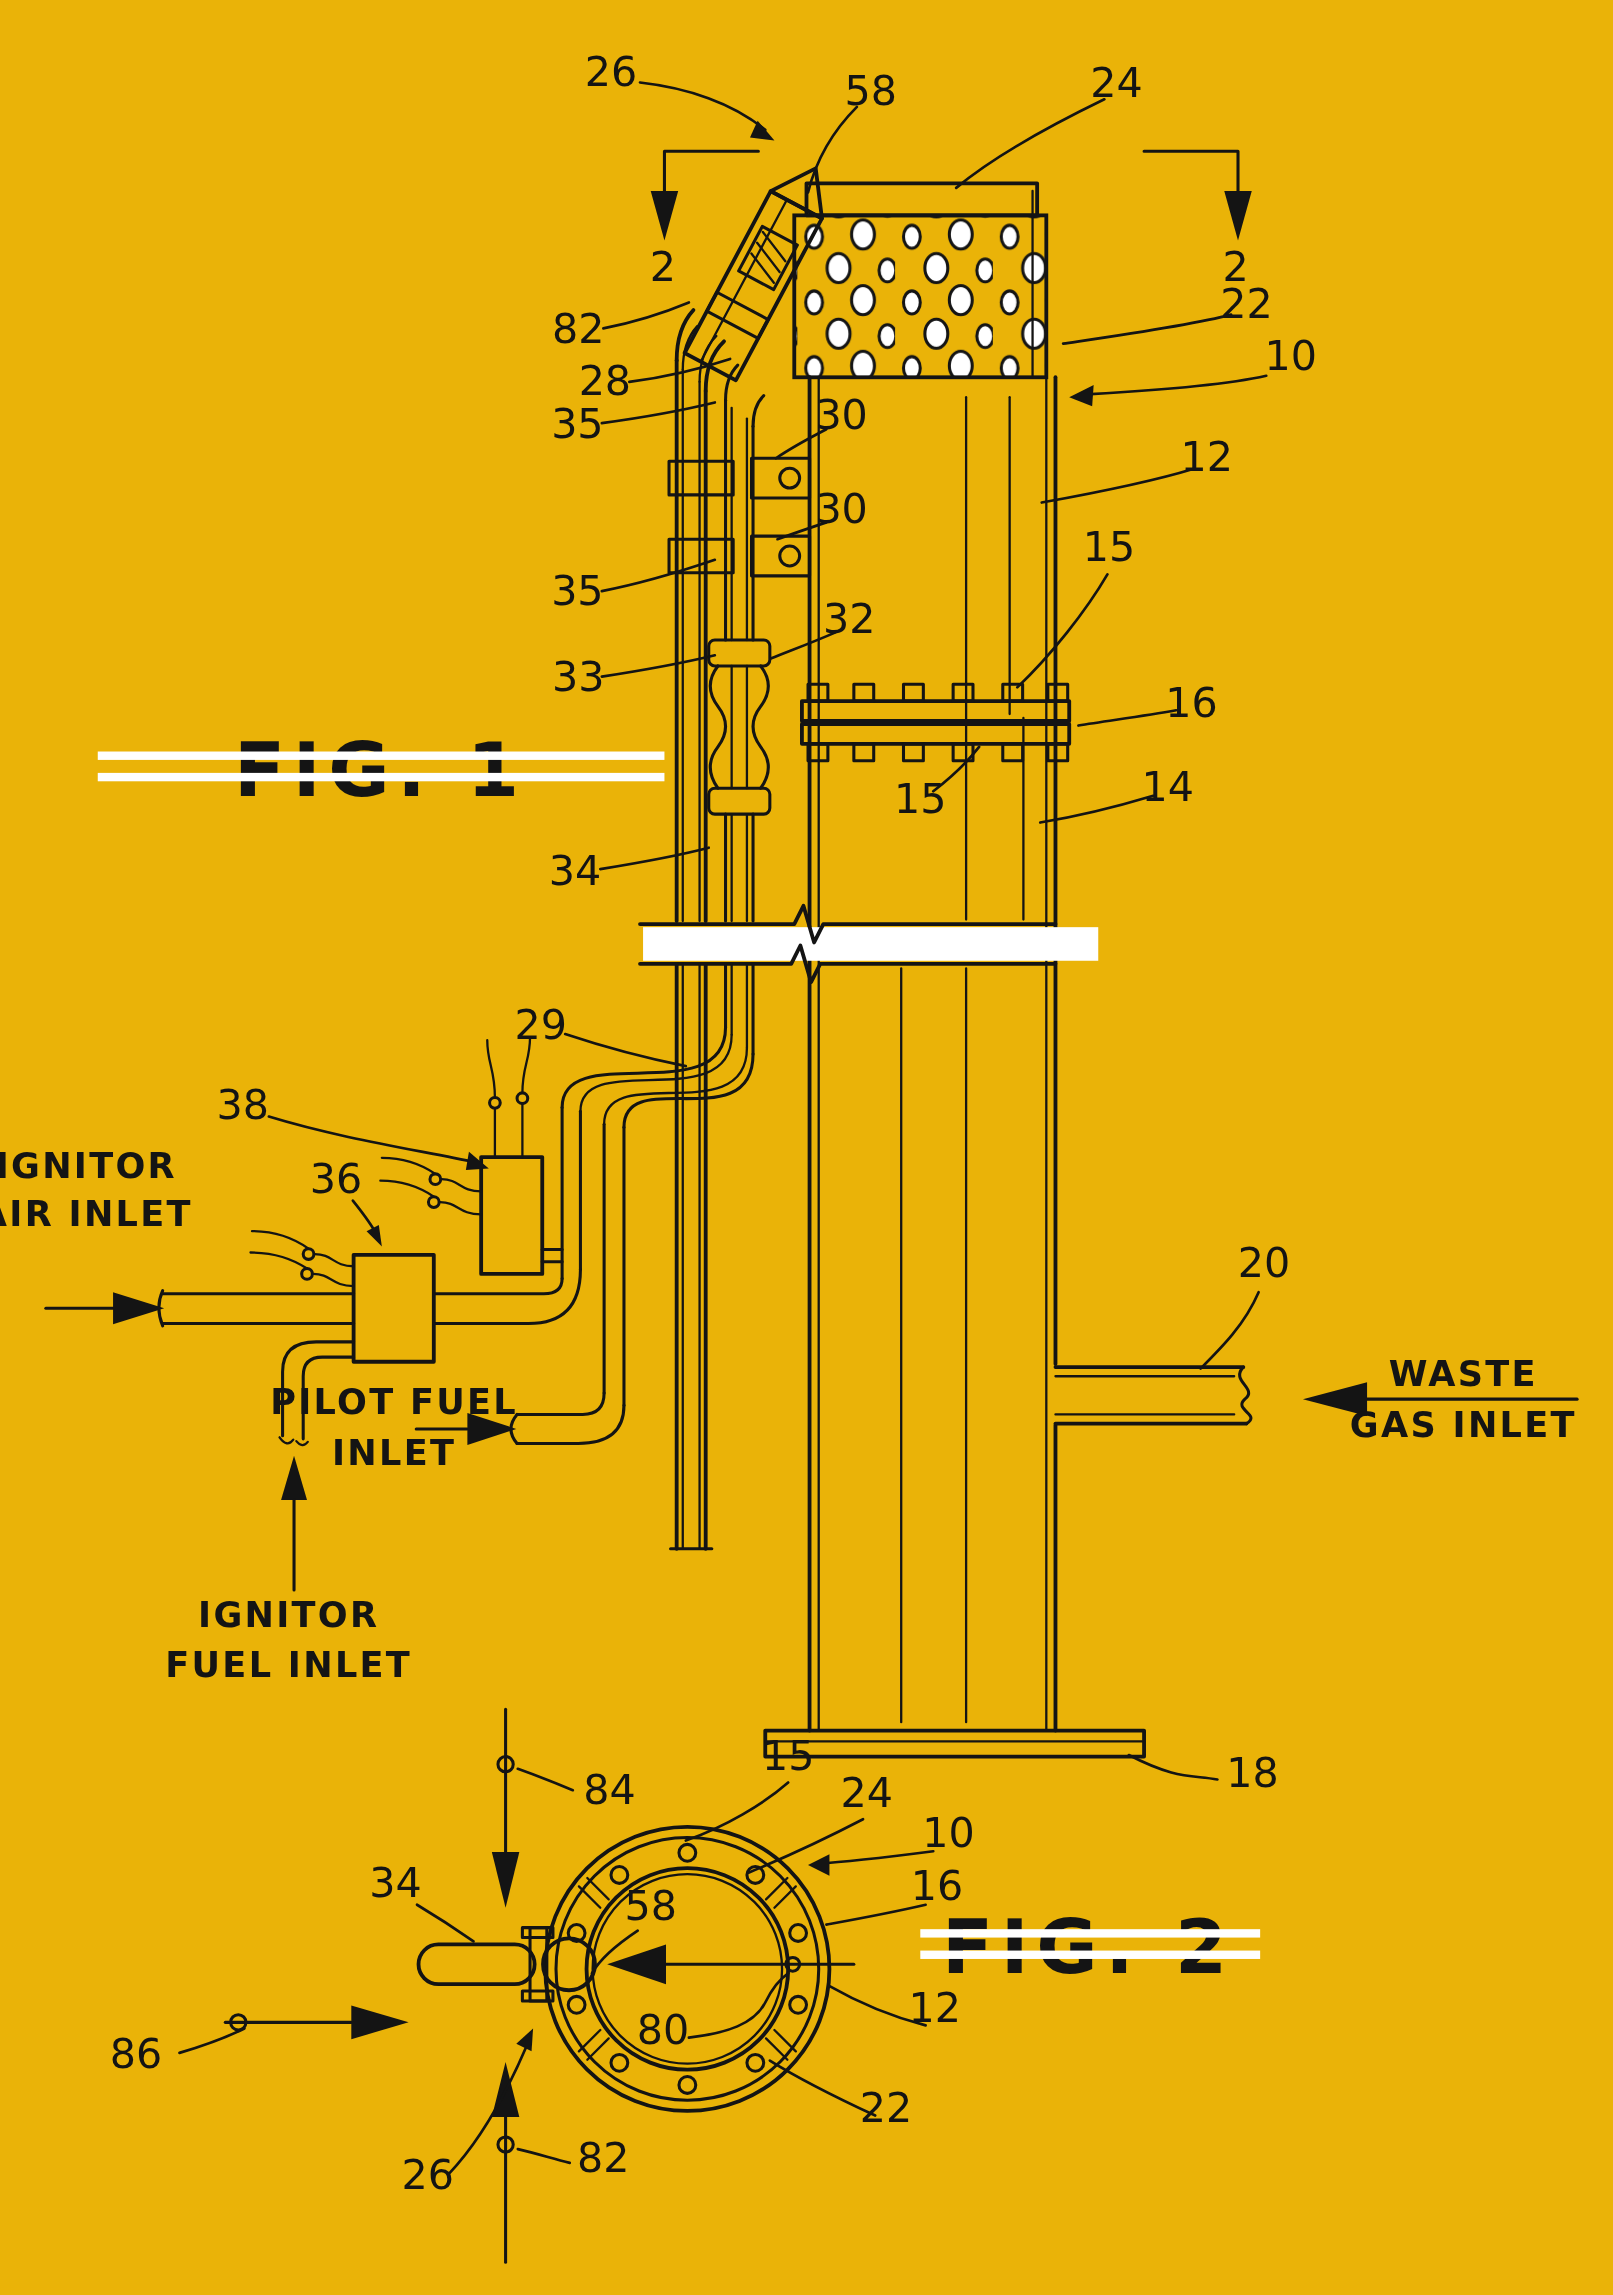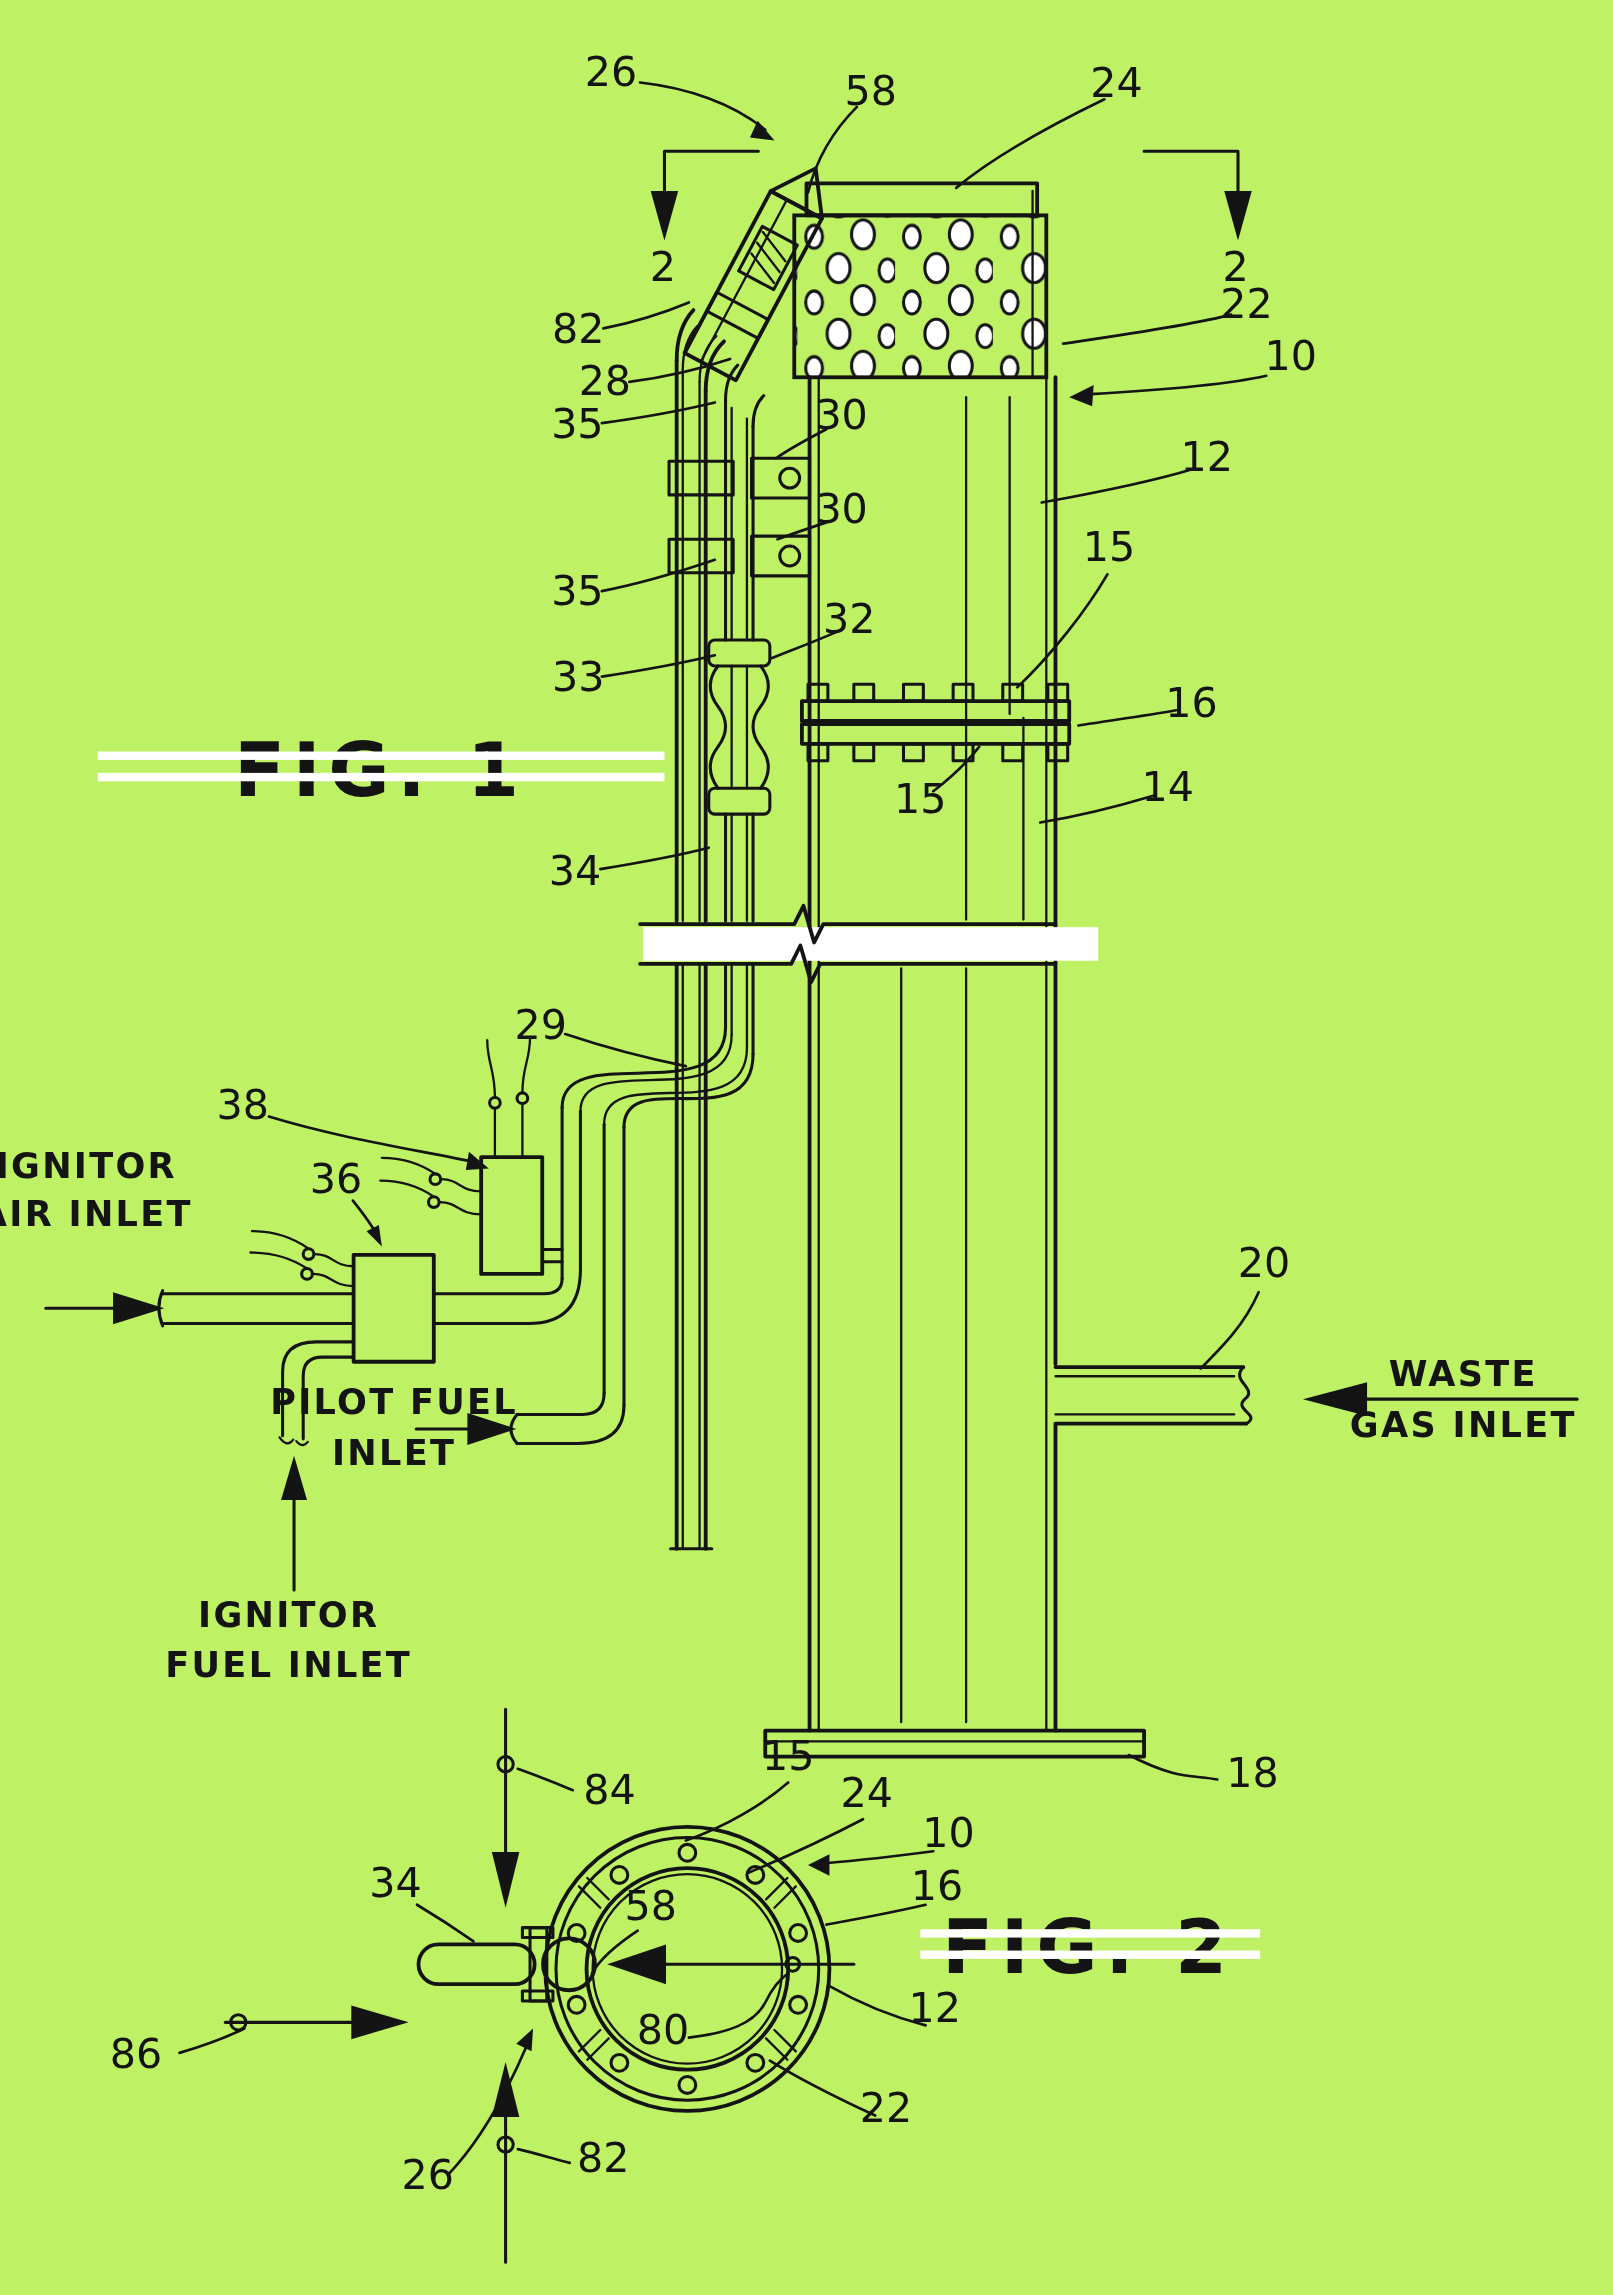--- a/index.html
+++ b/index.html
@@ -1,17 +1,17 @@
 <!DOCTYPE html>
 <html style="font-size:12.2px"><head>
 <meta charset="utf-8">
 <style>
   html,body{margin:0;padding:0;background:#f3f3f0;}
   body{width:1613px;height:2295px;position:relative;font-family:"Liberation Sans",sans-serif;}
-  .sheet{position:absolute;inset:0;background:#bef264;}
+  .sheet{position:absolute;inset:0;background:#eab308;}
   svg{display:block;}
   .ln{fill:none;stroke:#141414;stroke-width:5;stroke-linecap:round;stroke-linejoin:round;}
   .ln2{fill:none;stroke:#141414;stroke-width:4;stroke-linecap:round;stroke-linejoin:round;}
   .thin{fill:none;stroke:#141414;stroke-width:3;stroke-linecap:round;}
   .leader{fill:none;stroke:#141414;stroke-width:3.5;stroke-linecap:round;}
   .solid{fill:#141414;stroke:none;}
   .wht{fill:#ffffff;stroke:none;}
   .perfo{fill:#ffffff;stroke:#141414;stroke-width:4;}
   .ref-num{font-family:"DejaVu Sans",sans-serif;font-size:54px;fill:#141414;text-anchor:middle;}
   .ann{font-family:"DejaVu Sans",sans-serif;font-size:46px;font-weight:600;letter-spacing:3px;fill:#141414;text-anchor:middle;}

